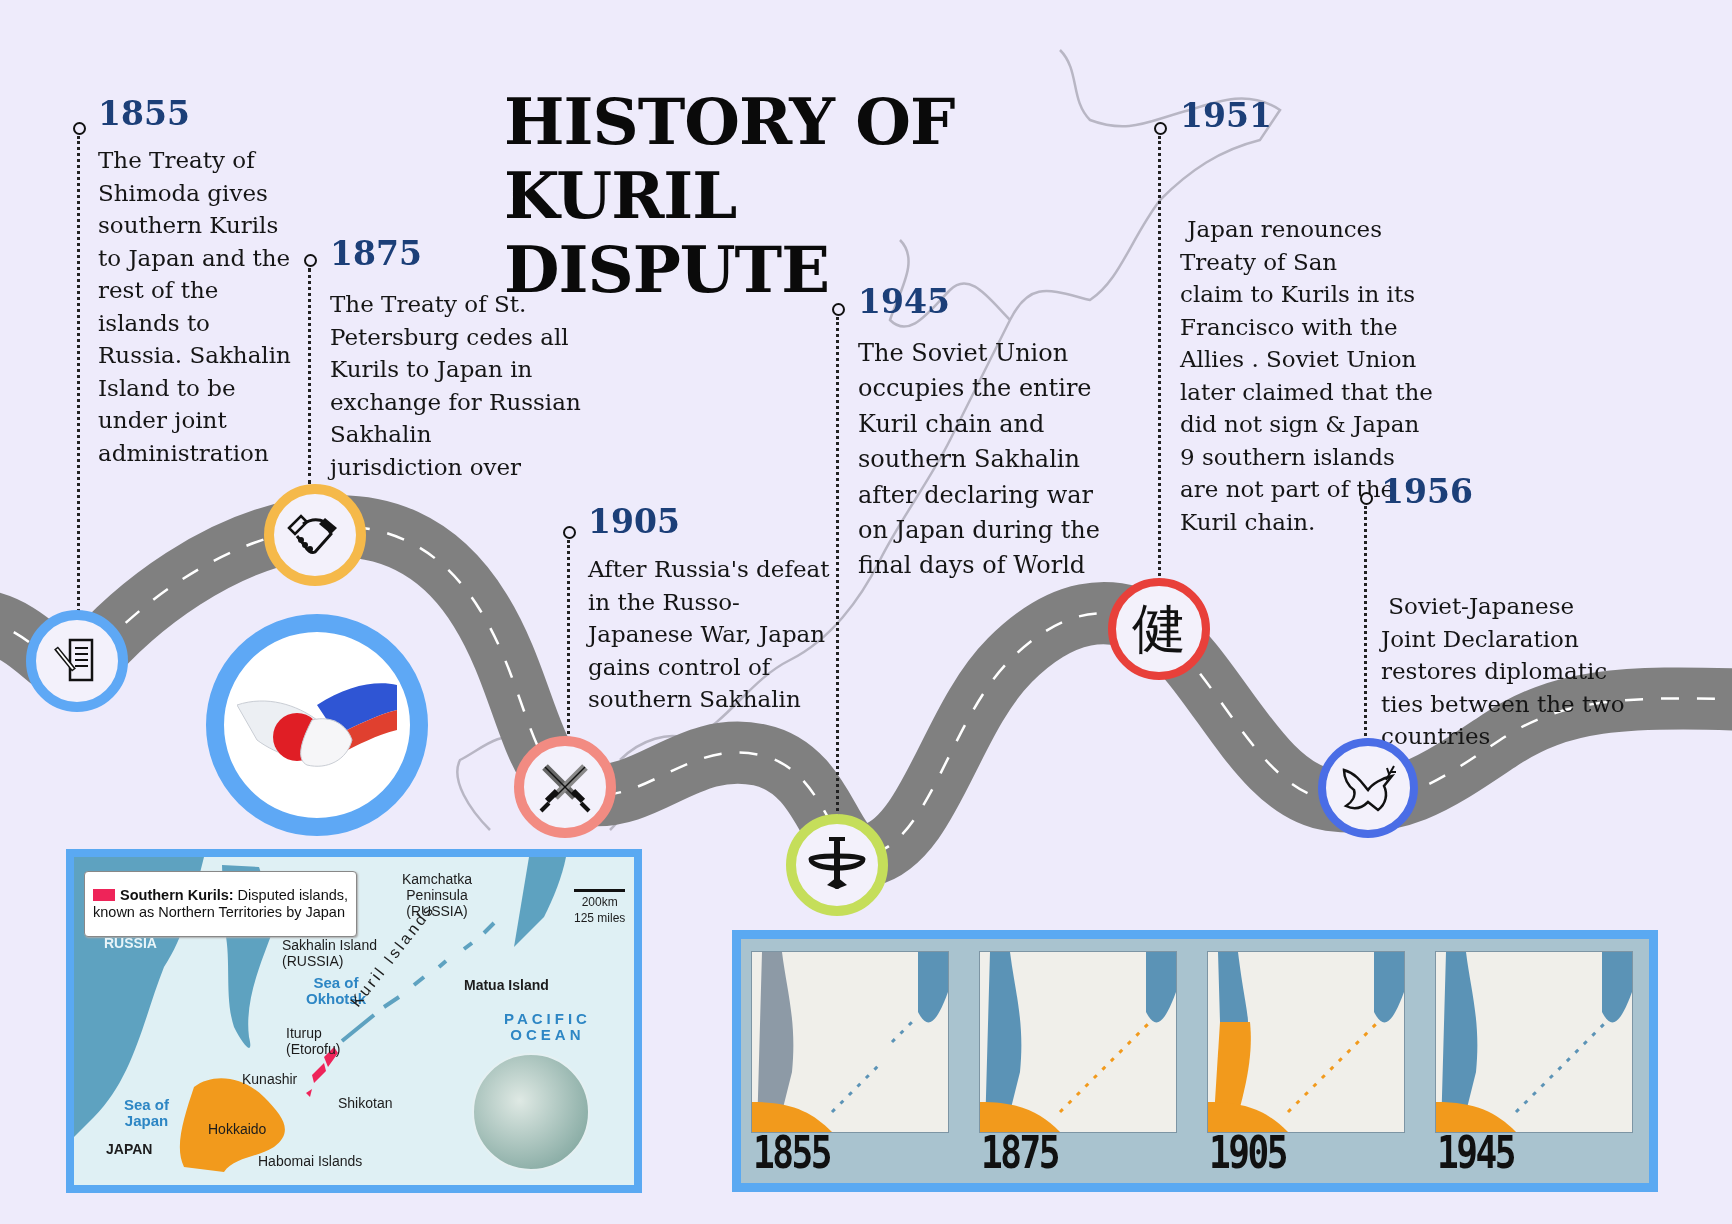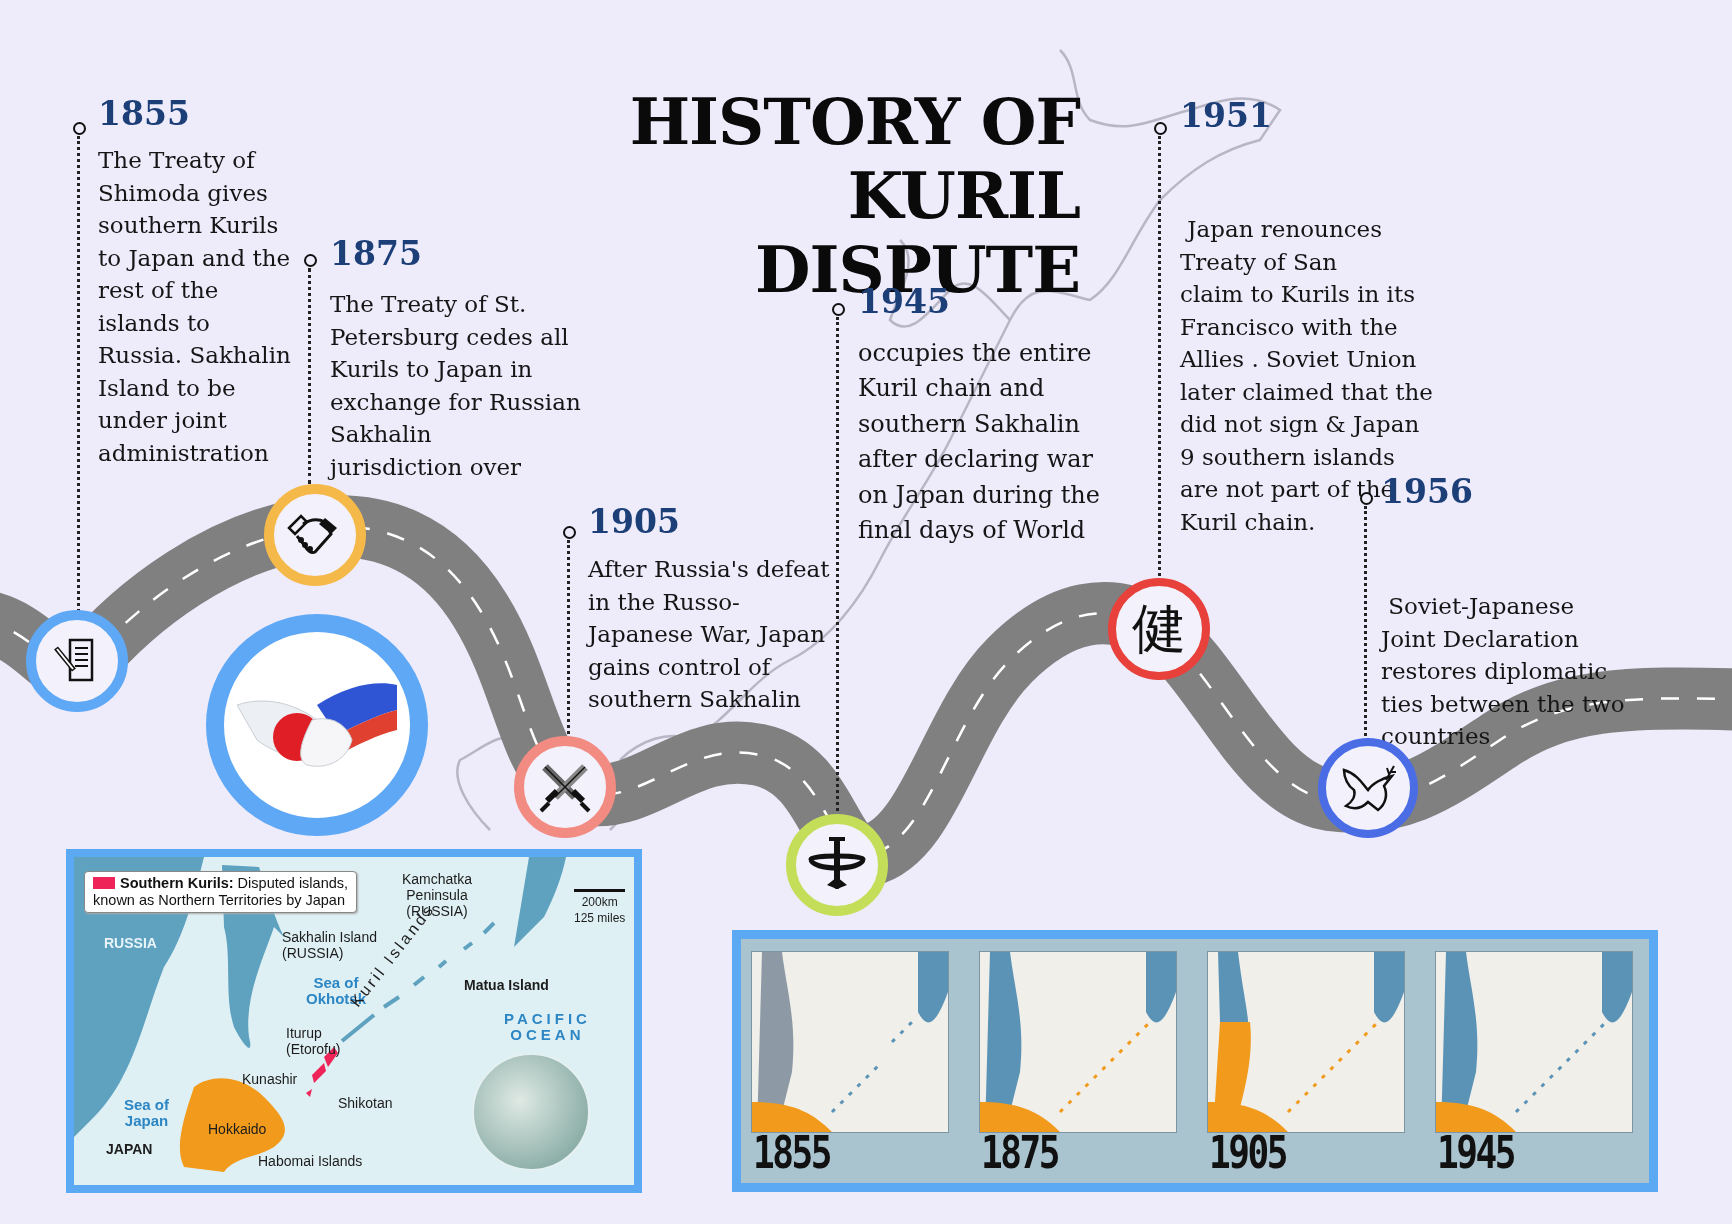--- a/index.html
+++ b/index.html
@@ -1,32 +1,32 @@
 <!DOCTYPE html>
 <html><head>
 <meta charset="utf-8">
 <style>
   html, body { margin:0; padding:0; }
   body { width:1732px; height:1224px; background:#eeebfb; position:relative; overflow:hidden;
          font-family:"DejaVu Serif", serif; color:#111; }
   .abs { position:absolute; }
-  .title { left:520px; top:42px; width:560px; text-align:right; font-family:"DejaVu Serif", serif;
+  .title { left:504px; top:42px; width:560px; text-align:left; font-family:"DejaVu Serif", serif;
            font-weight:bold; font-size:64px; line-height:74px; color:#0a0a0a; letter-spacing:-1px; }
   .year { font-family:"DejaVu Serif", serif; font-weight:bold; font-size:33px; color:#1c3f78; }
   .desc { font-family:"DejaVu Serif", serif; font-size:23px; line-height:32.5px; color:#151515; }
   .pin { width:9px; height:9px; border:2.5px solid #111; border-radius:50%; background:#eeebfb; }
   .dots { width:0; border-left:3px dotted #222; }
   .node { border-radius:50%; background:#f3f1fb; display:flex; align-items:center; justify-content:center; box-sizing:border-box; }
   .map1 { left:66px; top:849px; width:576px; height:344px; background:#5aa9f2; box-sizing:border-box; padding:8px; }
   .map1-inner { width:100%; height:100%; background:#dff0f4; position:relative; overflow:hidden; }
   .lbl { position:absolute; font-family:"Liberation Sans", sans-serif; font-size:14px; color:#1c1c1c; line-height:16px; }
   .lbl.b { font-weight:bold; }
   .lbl.sea { color:#2d86c4; font-weight:bold; font-size:15px; text-align:center; }
   .legend { position:absolute; left:10px; top:14px; background:#fff; border:1px solid #888; border-radius:4px;
-            padding:3px 8px; font-family:"Liberation Sans", sans-serif; font-size:14.5px; line-height:17px; box-shadow:1px 1px 2px #aaa; }
+            padding:15px 8px; font-family:"Liberation Sans", sans-serif; font-size:14.5px; line-height:17px; box-shadow:1px 1px 2px #aaa; }
   .sw { display:inline-block; width:22px; height:12px; background:#ee2459; vertical-align:-1px; margin-right:5px; }
   .map4 { left:732px; top:930px; width:926px; height:262px; background:#5aa9f2; box-sizing:border-box; padding:9px; }
   .map4-inner { width:100%; height:100%; background:#a9c3cf; position:relative; }
   .panel { position:absolute; top:12px; width:196px; height:180px; background:#f0efea; border:1px solid #7d95a4; overflow:hidden; }
   .panel-year { position:absolute; top:188px; font-family:"DejaVu Sans Mono", monospace; font-weight:bold; font-size:44px; color:#111; letter-spacing:-3px; transform:scaleX(0.82); transform-origin:left; }
 </style>
 </head>
 <body>
 
 <svg class="abs" style="left:430px;top:40px" width="880" height="810" viewBox="0 0 880 810">
@@ -122,20 +122,21 @@
     <rect x="8" y="34" width="14" height="6" transform="rotate(-45 15 37)" fill="#111"></rect>
     <line x1="44" y1="44" x2="52" y2="52" stroke="#111" stroke-width="4"></line>
       <line x1="12" y1="44" x2="4" y2="52" stroke="#111" stroke-width="4"></line>
   </svg>
 </div>
 
 <div class="abs pin" style="left:832px;top:303px"></div>
 <div class="abs dots" style="left:836px;top:317px;height:500px"></div>
 <div class="abs year" style="left:858px;top:282px">1945</div>
 <div class="abs desc" style="left:858px;top:336px;width:270px;line-height:35.4px;font-size:24px">
+  <div>The Soviet Union</div>
     <div>occupies the entire</div>
     <div>Kuril chain and</div>
     <div>southern Sakhalin</div>
     <div>after declaring war</div>
     <div>on Japan during the</div>
     <div>final days of World</div>
 </div>
 <div class="abs node" style="left:786px;top:814px;width:102px;height:102px;border:10px solid #c5de5a">
   <svg width="60" height="60" viewBox="0 0 60 60">
     <rect x="27" y="4" width="6" height="50" rx="3" fill="#111"></rect>
@@ -184,21 +185,21 @@
     </div>
     <div class="lbl" style="left:500px;top:32px;font-size:12px;text-align:center;border-top:3px solid #111;padding-top:2px">
       <span>200km</span><br><span>125 miles</span>
     </div>
     <div class="lbl b" style="left:30px;top:78px;color:#e8f4f8">RUSSIA</div>
     <div class="lbl" style="left:328px;top:14px;text-align:center">
       <div>Kamchatka</div>
         <div>Peninsula</div>
         <div>(RUSSIA)</div>
     </div>
-    <div class="lbl" style="left:208px;top:72px">
+    <div class="lbl" style="left:208px;top:80px">
       <div>Sakhalin Island</div>
         <div>(RUSSIA)</div>
     </div>
     <div class="lbl sea" style="left:232px;top:118px">
       <div>Sea of</div>
         <div>Okhotsk</div>
     </div>
     <div class="lbl" style="left:280px;top:140px;font-size:16px;letter-spacing:3px;transform:rotate(-52deg);transform-origin:left">Kuril Islands</div>
     <div class="lbl b" style="left:390px;top:120px">Matua Island</div>
     <div class="lbl sea" style="left:430px;top:154px;letter-spacing:4px">

